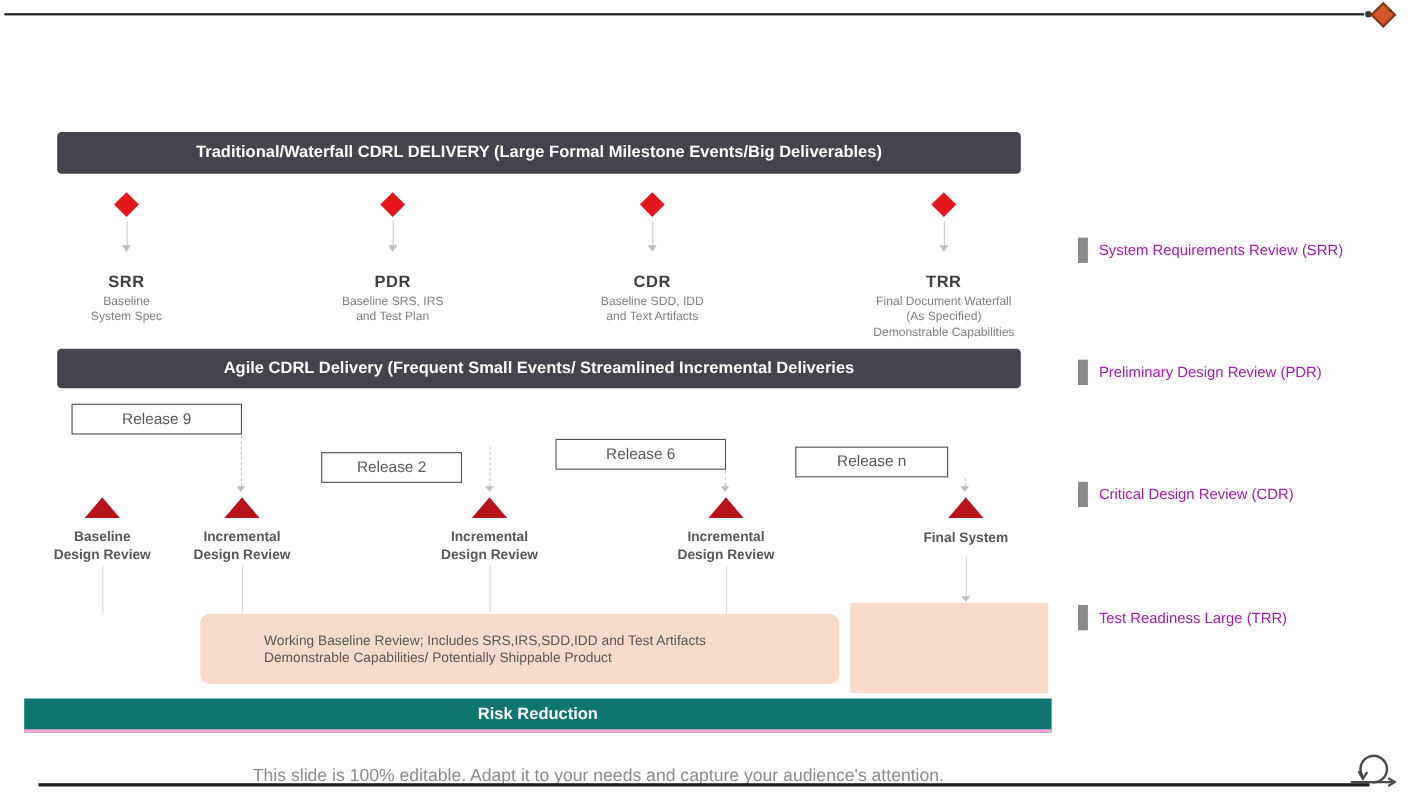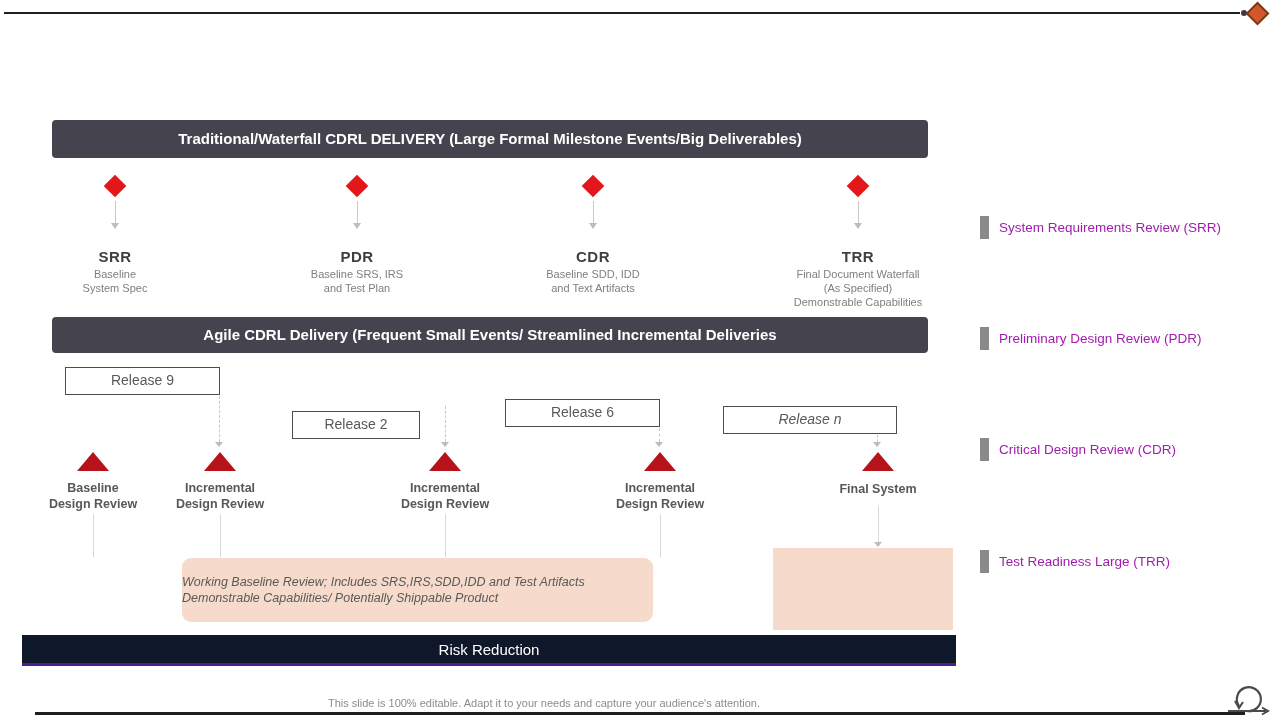--- a/index.html
+++ b/index.html
@@ -31,32 +31,32 @@
   .release-box { position:absolute; height:28px; background:#ffffff; border:1.5px solid #4d4d4d; color:#595959; font-size:14px; text-align:center; line-height:25px; }
   .dash-conn { position:absolute; width:0; border-left:1px dashed #c6c6c6; }
   .dash-head { position:absolute; width:0; height:0; border-left:4px solid transparent; border-right:4px solid transparent; border-top:5px solid #bdbdbd; }
   .tri-up { position:absolute; width:0; height:0; border-left:16px solid transparent; border-right:16px solid transparent; border-bottom:19px solid #b6131b; }
   .review-label { position:absolute; width:150px; text-align:center; font-size:12.5px; font-weight:bold; color:#57585a; line-height:16px; white-space:pre-line; }
   .thin-conn { position:absolute; width:0; border-left:1px solid #d8d8d8; }
 
   .peach { position:absolute; background:#f6dbcc; color:#595959; font-size:12.5px; line-height:16px; }
   .peach.rounded { border-radius:9px; }
   .peach-1 { left:25px; top:558px; width:150px; height:64px; display:flex; align-items:center; justify-content:center; text-align:center; white-space:pre-line; }
-  .peach-2 { left:182px; top:558px; width:471px; height:64px; display:flex; align-items:center; white-space:pre-line;font-style:italic; }
+  .peach-2 { left:182px; top:558px; width:581px; height:64px; display:flex; align-items:center; padding-left:58px; white-space:pre-line; }
   .peach-3 { left:773px; top:548px; width:180px; height:82px; padding:10px 10px 0 14px; white-space:pre-line; z-index:3; background:transparent; }
   .peach-3-bg { left:773px; top:548px; width:180px; height:82px; z-index:2; }
 
-  .risk-bar { position:absolute; left:22px; top:635px; width:934px; height:31px; background:#0f172a; border-bottom:3px solid #4c1d95; color:#ffffff; font-size:15px; font-weight:normal; text-align:center; line-height:30px; z-index:1; }
+  .risk-bar { position:absolute; left:22px; top:635px; width:934px; height:31px; background:#0f766e; border-bottom:3px solid #f9a8d4; color:#ffffff; font-size:15px; font-weight:bold; text-align:center; line-height:30px; z-index:1; }
 
   
   .legend-item { position:absolute; left:980px; height:24px; }
   .legend-marker { position:absolute; left:0; top:0; width:9px; height:23px; background:#8a8a8a; }
   .legend-text { position:absolute; left:19px; top:4px; font-size:13.5px; color:#a21caf; white-space:nowrap; }
 
-  .footer-note { position:absolute; left:0; top:697px; width:1088px; text-align:center; font-size:11px; color:#8c8c8c; }
+  .footer-note { position:absolute; left:0; top:697px; width:1088px; text-align:center; font-size:16px; color:#8c8c8c; }
 
   .sprint-icon { position:absolute; left:1227px; top:681px; width:44px; height:36px; }
 
   .bottom-line { position:absolute; left:35px; top:712px; width:1210px; height:3px; background:#1f1f1f; }
 </style>
 </head>
 <body>
 
 <div class="slide">
 
@@ -103,21 +103,21 @@
     <div class="m-desc">Final Document Waterfall
 (As Specified)
 Demonstrable Capabilities</div>
   </div>
 
   <div class="bar agile">Agile CDRL Delivery (Frequent Small Events/ Streamlined Incremental Deliveries</div>
 
   <div class="release-box" style="left:65px;  top:367px; width:155px;">Release 9</div>
   <div class="release-box" style="left:292px; top:377px; width:128px;margin-top:34px;">Release 2</div>
   <div class="release-box" style="left:505px; top:399px; width:155px;">Release 6</div>
-  <div class="release-box" style="left:723px; top:406px; width:174px;font-style:italic;">Release n</div>
+  <div class="release-box" style="left:723px; top:406px; width:139px;">Release n</div>
 
   <div class="dash-conn" style="left:219px; top:396px; height:46px;"></div>
   <div class="dash-head" style="left:215px; top:442px;"></div>
   <div class="dash-conn" style="left:445px; top:406px; height:36px;"></div>
   <div class="dash-head" style="left:441px; top:442px;"></div>
   <div class="dash-conn" style="left:659px; top:428px; height:14px;"></div>
   <div class="dash-head" style="left:655px; top:442px;"></div>
   <div class="dash-conn" style="left:877px; top:435px; height:7px;"></div>
   <div class="dash-head" style="left:873px; top:442px;"></div>
 

